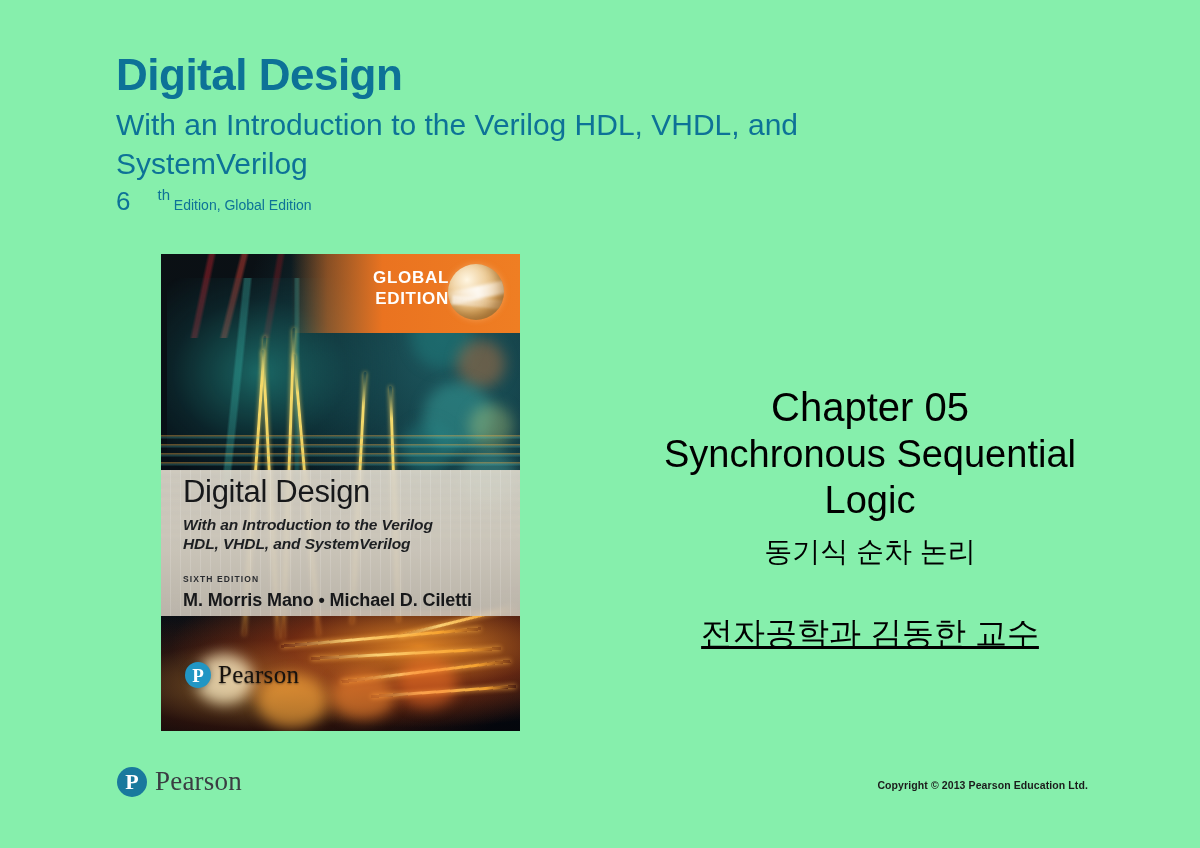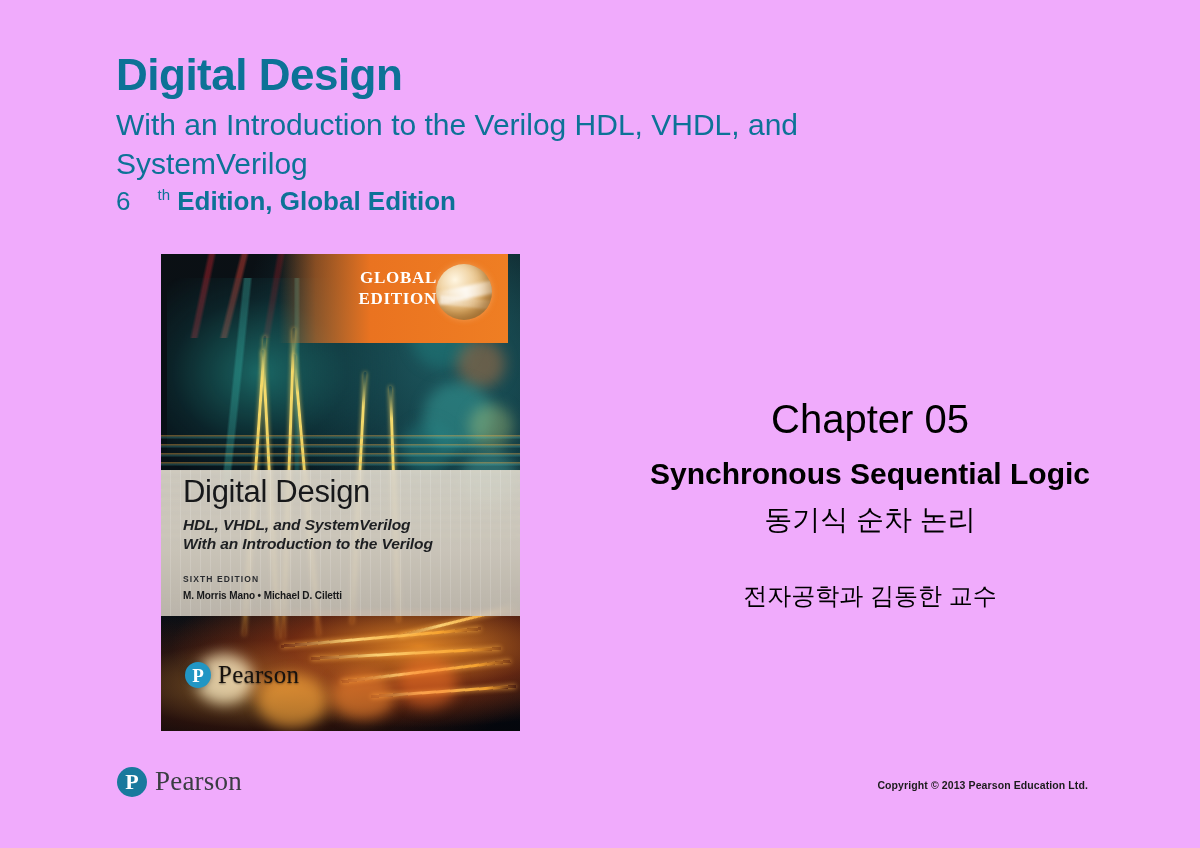--- a/index.html
+++ b/index.html
@@ -13,21 +13,21 @@
     height: 848px;
     position: relative;
     overflow: hidden;
     font-family: "Liberation Sans", sans-serif;
     -webkit-font-smoothing: antialiased;
   }
 
   .slide {
     position: absolute;
     inset: 0;
-    background: #f0abfc;
+    background: #86efac;
   }
 
   
   .title-block {
     position: absolute;
     left: 116px;
     top: 52px;
     width: 880px;
   }
   .book-title {
@@ -54,22 +54,21 @@
     margin: 2px 0 0 0;
     line-height: 1.2;
   }
   .edition-line .ordinal {
     font-size: 15px;
     vertical-align: super;
     line-height: 0;
     margin-left: 27px;
   }
   .edition-line .ed-rest {
-    font-size: 26px;
-    font-weight: bold;
+    font-size: 14px;
   }
 
   
   .cover {
     position: absolute;
     left: 161px;
     top: 254px;
     width: 359px;
     height: 477px;
     overflow: hidden;
@@ -225,35 +224,34 @@
     letter-spacing: -0.1px;
   }
   .cv-edition {
     font-size: 8.5px;
     font-weight: bold;
     letter-spacing: 1.1px;
     color: #2a2c30;
     margin: 20px 0 6px 0;
   }
   .cv-authors {
-    font-size: 10px;
+    font-size: 18px;
     font-weight: bold;
     color: #17181a;
     letter-spacing: -0.1px;
     margin: 0;
   }
 
   
   .ge-band {
     position: absolute;
-    left: 118px; top: 0px;
-    width: 229px; height: 89px;
+    left: 130px; top: 0px;
+    width: 229px; height: 79px;
     z-index: 5;
     background: linear-gradient(90deg, rgba(232,106,28,0) 0%, rgba(234,112,30,0.55) 16%, #ea7320 40%, #ef7e23 100%);
-    font-family: Liberation Serif, serif;
   }
   .ge-text {
     position: absolute;
     left: 48px; top: 14px;
     color: #ffffff;
     font-size: 17px;
     font-weight: bold;
     letter-spacing: 0.7px;
     line-height: 1.22;
     text-align: right;
@@ -329,37 +327,37 @@
     position: absolute;
     left: 615px;
     top: 384px;
     width: 510px;
     text-align: center;
     color: #000000;
   }
   .chapter-number {
     font-size: 40px;
     line-height: 1.16;
-    margin: 12px;
+    margin: 0;
   }
   .chapter-name {
-    font-size: 30px;
+    font-size: 38px;
     line-height: 1.2;
-    margin: 14px 0 0 0;
-    font-weight: bold;
+    margin: 2px 0 0 0;
   }
   .chapter-name-ko {
     font-size: 28px;
     line-height: 1.25;
     margin: 10px 0 0 0;
   }
   .instructor {
-    font-size: 24px;
+    font-size: 32px;
     line-height: 1.25;
     margin: 44px 0 0 0;
+    text-decoration: underline;
   }
 
   
   .footer-logo {
     position: absolute;
     left: 117px;
     top: 766px;
     display: flex;
     align-items: center;
     gap: 8px;
@@ -441,22 +439,22 @@
 
     <div class="bokeh b7"></div>
     <div class="bokeh b8"></div>
     <div class="bokeh b9"></div>
     <div class="bokeh b10"></div>
 
     <div class="cover-panel"></div>
 
     <div class="cover-text">
       <div class="cv-title">Digital Design</div>
+      <div class="cv-sub">With an Introduction to the Verilog</div>
       <div class="cv-sub">HDL, VHDL, and SystemVerilog</div>
-      <div class="cv-sub">With an Introduction to the Verilog</div>
       <div class="cv-edition">SIXTH EDITION</div>
       <div class="cv-authors">M. Morris Mano • Michael D. Ciletti</div>
     </div>
 
     <div class="ge-band">
       <div class="ge-text">
         <div>GLOBAL</div>
         <div>EDITION</div>
       </div>
       <div class="ge-globe"></div>

